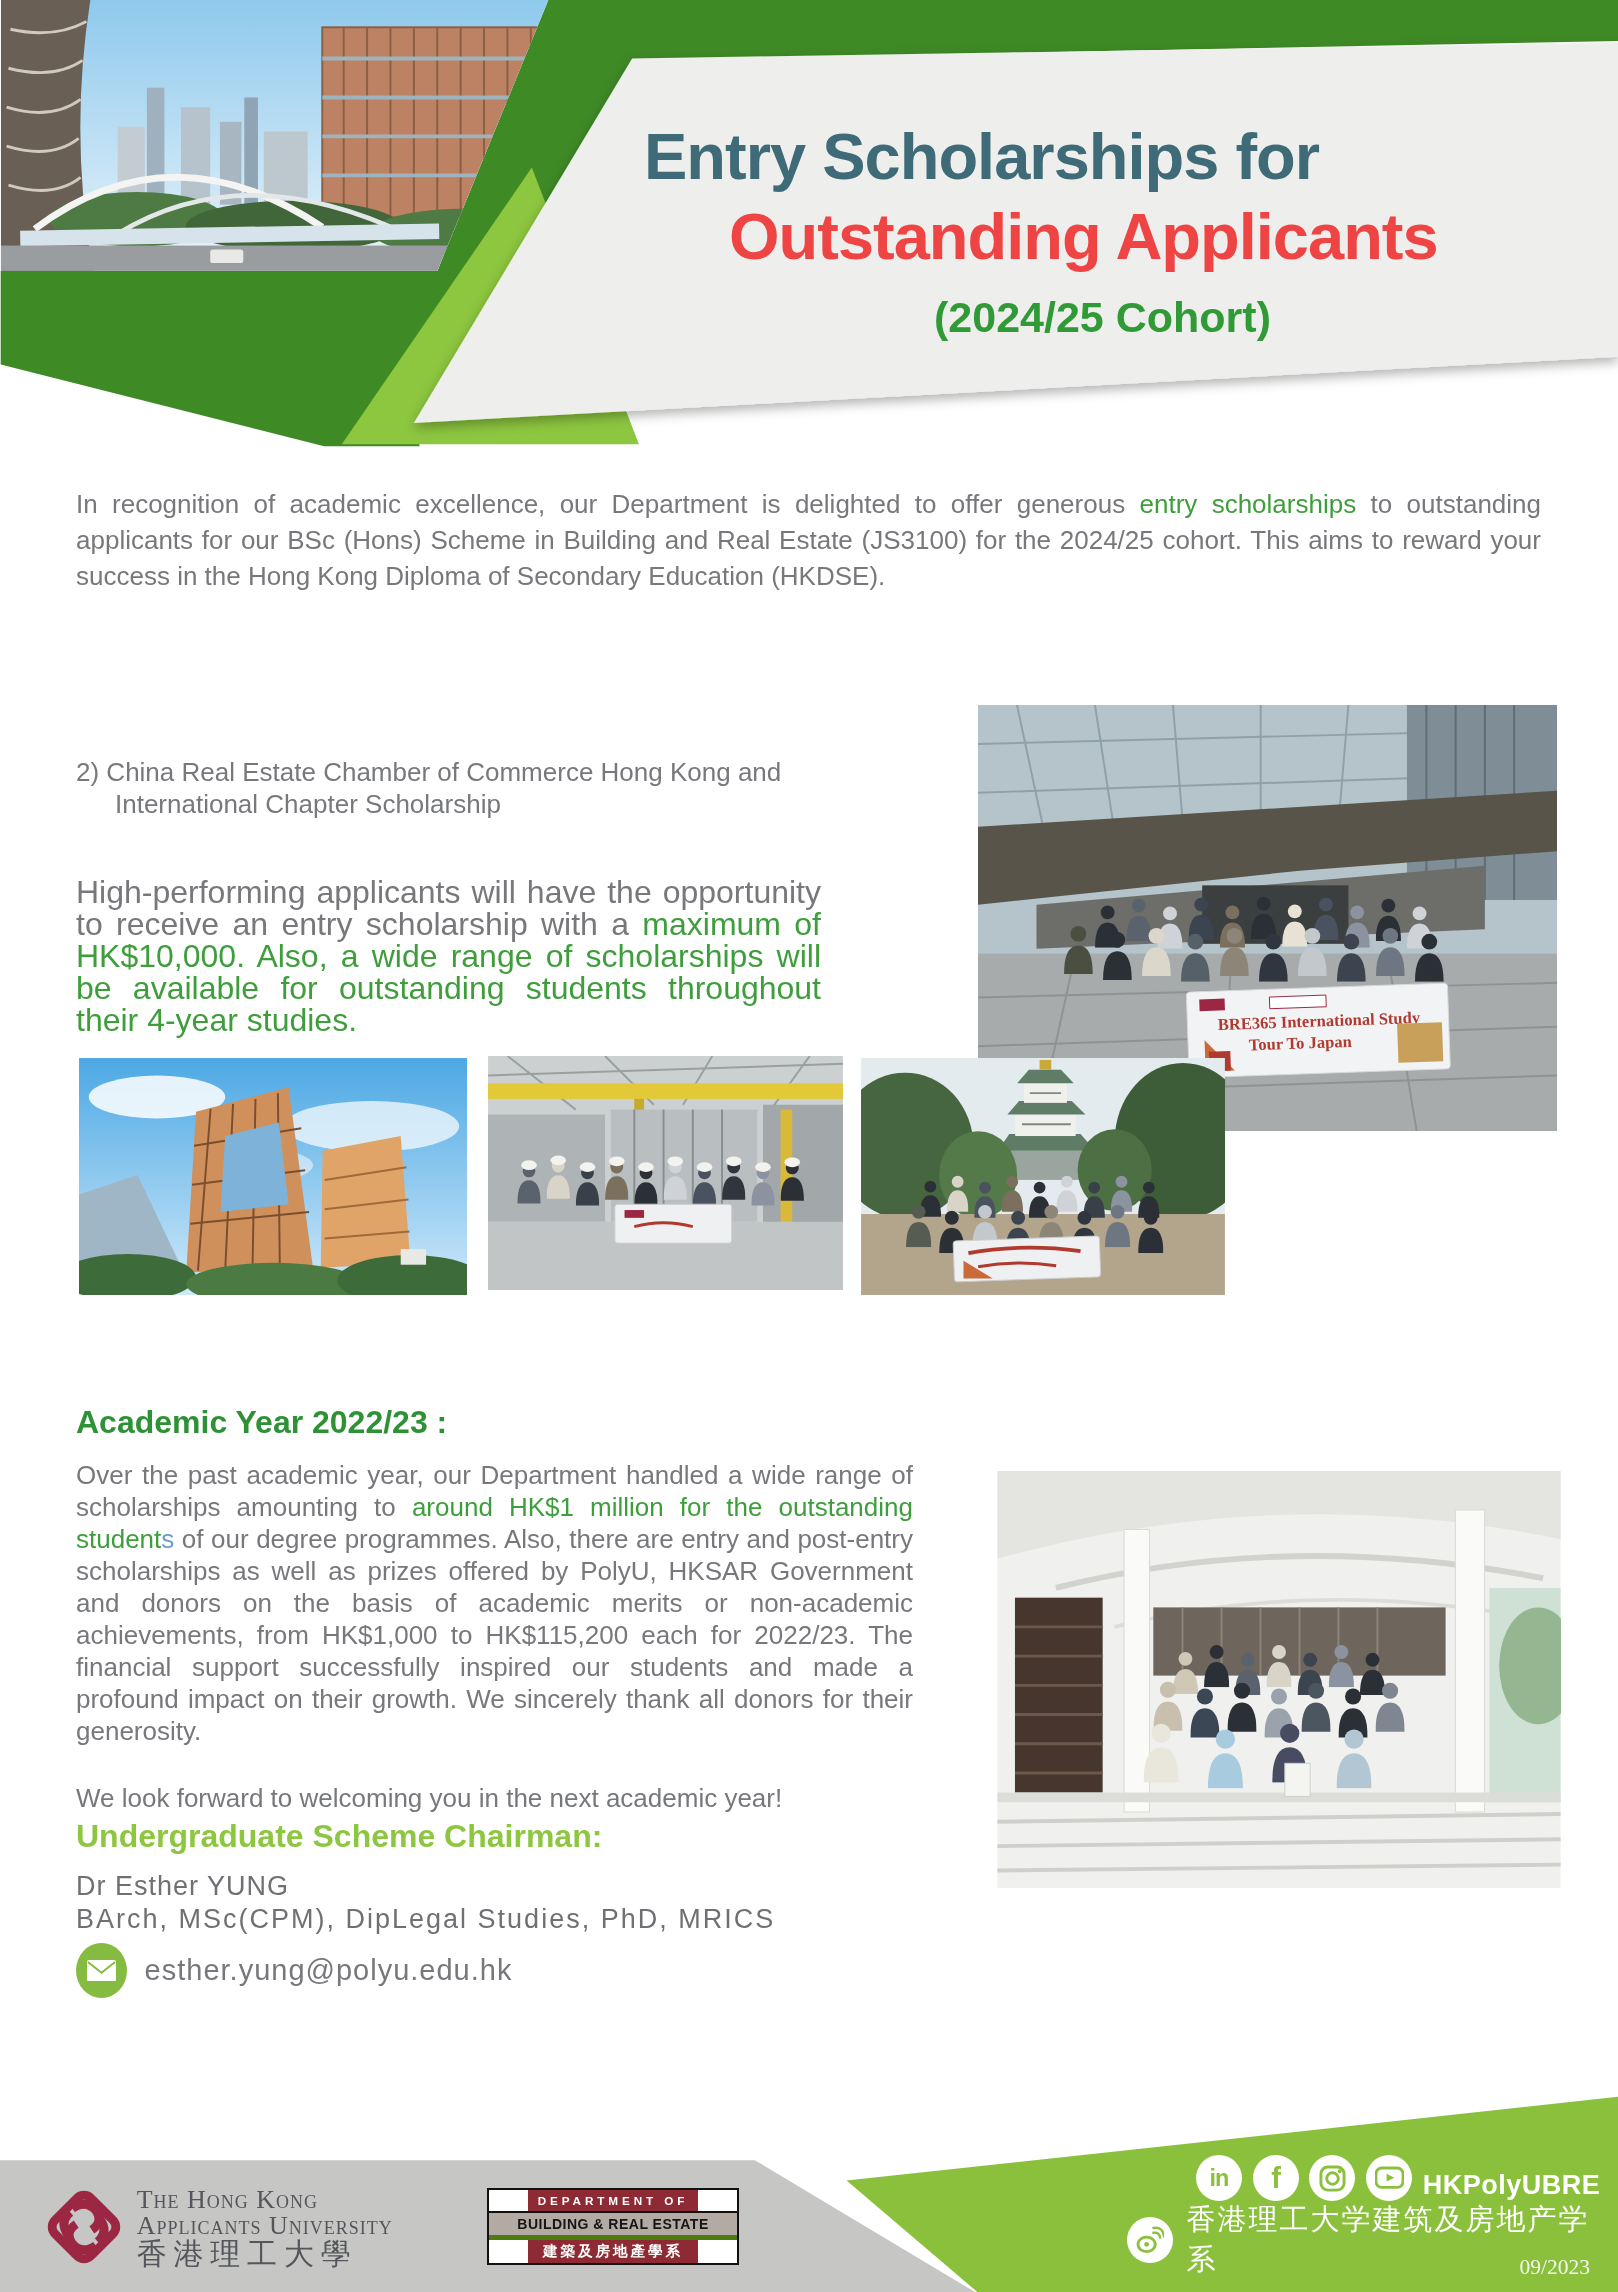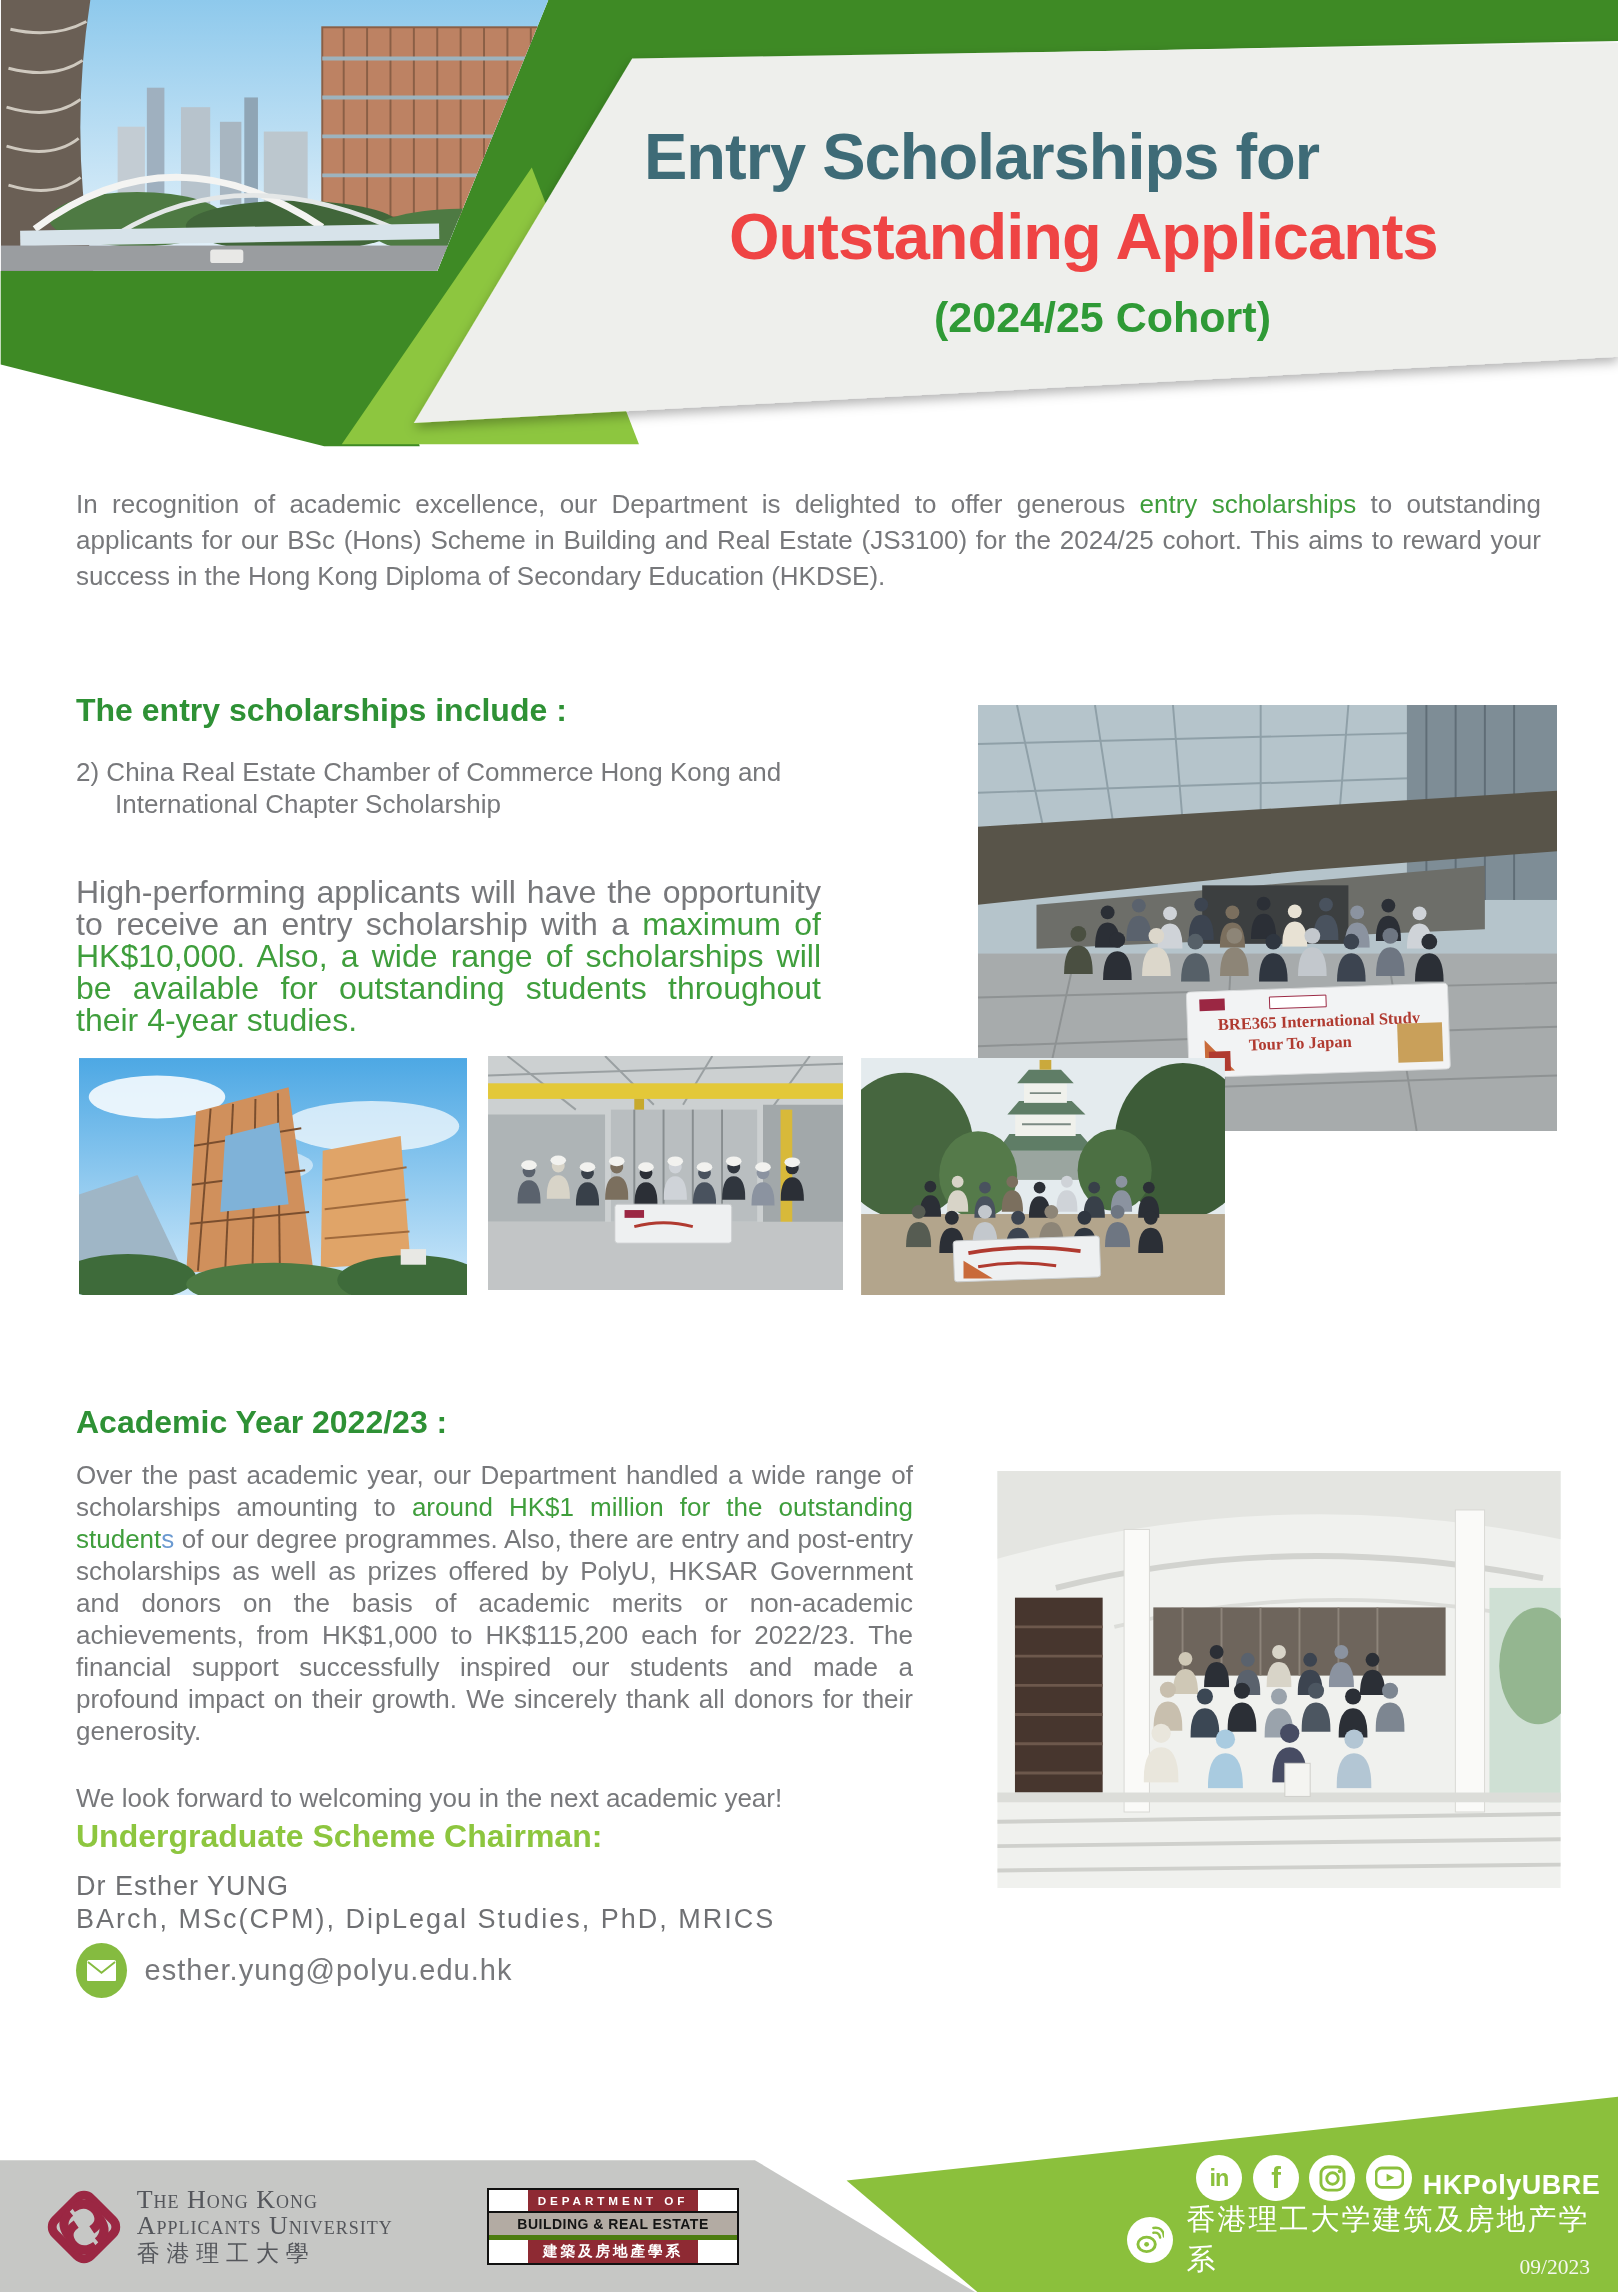--- a/index.html
+++ b/index.html
@@ -37,21 +37,21 @@
   .email-txt{font-size:29px;color:#77787b;letter-spacing:1px;}
 
   
   .photo{position:absolute;overflow:hidden;}
 
   
   .uni-logo{left:45px;top:2185px;display:flex;align-items:center;gap:13.7px;}
   .uni-text{font-family:"Liberation Serif",serif;color:#54565b;}
   .uni-l1{font-size:26px;font-variant:small-caps;letter-spacing:1px;line-height:26px;}
   .uni-l2{font-size:26px;font-variant:small-caps;letter-spacing:1px;line-height:26px;}
-  .uni-cn{font-size:23px;letter-spacing:6.8px;line-height:29px;font-family:Liberation Serif, serif;}
+  .uni-cn{font-size:30px;letter-spacing:6.8px;line-height:29px;font-family:Liberation Serif, serif;}
 
   .dept-logo{left:487px;top:2188px;width:252px;}
   .dept-box{border:2.9px solid #111;background:#fff;}
   .dept-row{display:flex;align-items:center;}
   .dept-sq{width:35px;background:#fff;border-left:2px solid #111;border-right:2px solid #111;}
   .dept-r1{background:#8e2a33;color:#fff;flex:1;text-align:center;font-size:11.7px;font-weight:bold;
            letter-spacing:3.9px;padding:3.9px 0;}
   .dept-r2{background:#b3aba3;color:#141414;text-align:center;font-size:14px;font-weight:bold;
            letter-spacing:0.5px;padding:2.9px 0;border-top:2px solid #111;border-bottom:5px solid #4d7c0f;}
   .dept-r3{background:#8e2a33;color:#fff;flex:1;text-align:center;font-size:14.6px;font-weight:bold;
@@ -141,21 +141,20 @@
       <rect x="215" y="256" width="34" height="14" rx="3" fill="#e8e8e6"></rect>
     </g>
   </svg>
 
   <div class="abs title1">Entry Scholarships for</div>
   <div class="abs title2">Outstanding Applicants</div>
   <div class="abs cohort">(2024/25 Cohort)</div>
 
   <p class="abs intro"><span>In recognition of academic excellence, our Department is delighted to offer generous </span><span class="green">entry scholarships</span><span> to outstanding applicants for our BSc (Hons) Scheme in Building and Real Estate (JS3100) for the 2024/25 cohort. This aims to reward your success in the Hong Kong Diploma of Secondary Education (HKDSE).</span></p>
 
-  <div class="abs h-green sec1-h">The entry scholarships include :</div>
 
   <div class="abs list">
     <div class="li2"><span>2)</span> <span>China Real Estate Chamber of Commerce Hong Kong and International Chapter Scholarship</span></div>
   </div>
 
   <p class="abs para1"><span>High-performing applicants will have the opportunity to receive an entry scholarship with a </span><span class="green">maximum of HK$10,000. Also, a wide range of scholarships will be available for outstanding students throughout their 4-year studies.</span></p>
 
   <svg class="abs photo" style="left:978px;top:705px" width="579" height="426" viewBox="0 0 594 437">
     <defs>
       <symbol id="person" viewBox="0 0 20 34">

